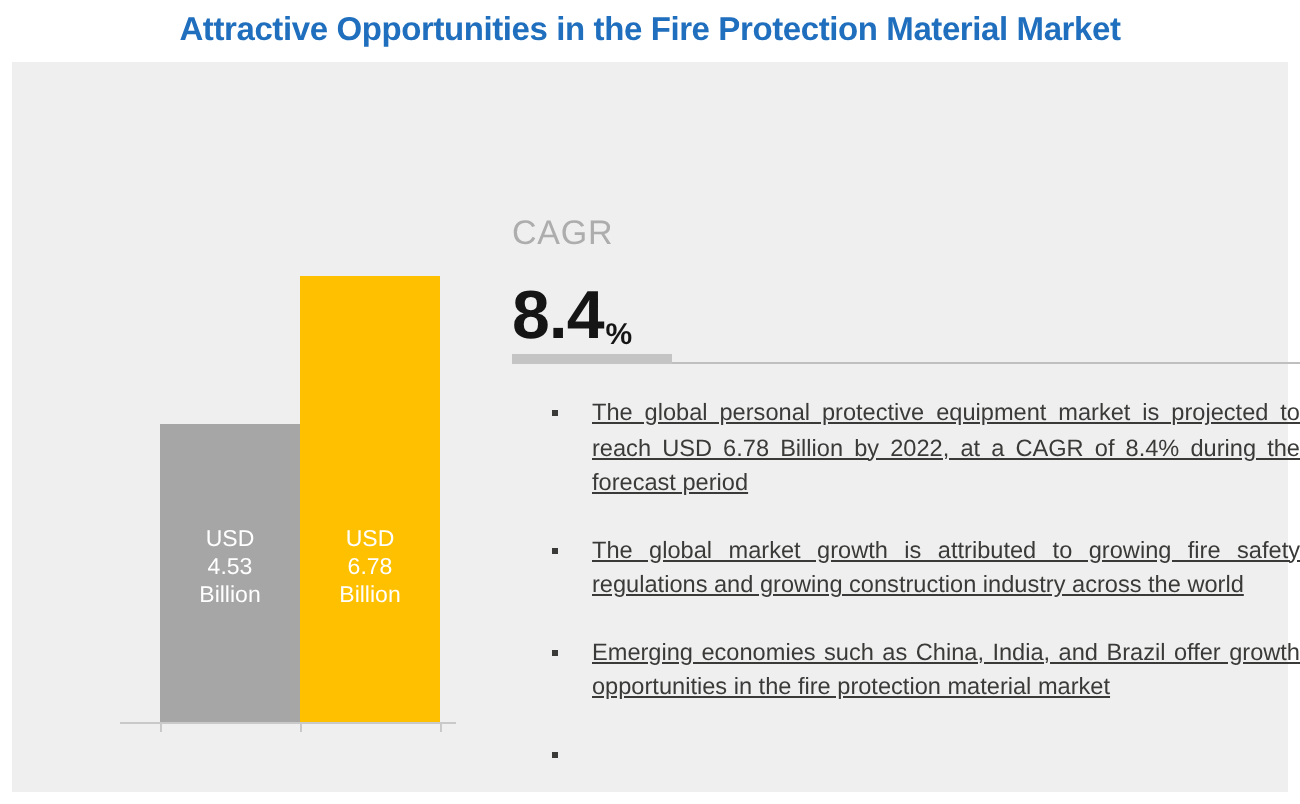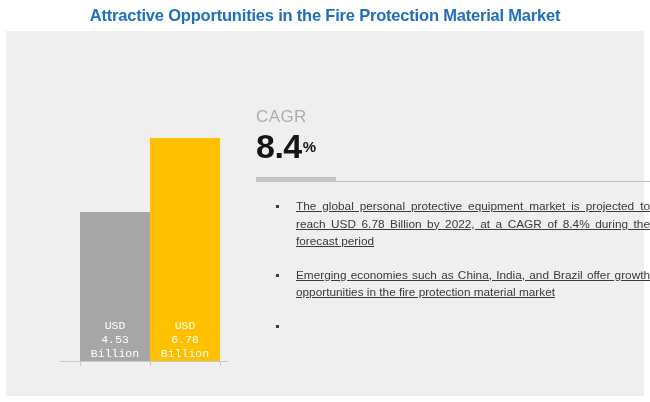--- a/index.html
+++ b/index.html
@@ -87,22 +87,23 @@
     align-items: flex-end;
     justify-content: center;
   }
   .bar-2017 { background: #A6A6A6; }
   .bar-2022 { background: #FFC000; }
   .bar-label {
     color: #ffffff;
     font-size: 11.5px;
     line-height: 14px;
     text-align: center;
+    padding-bottom: 56px;
     white-space: pre-line;
-    font-family: Liberation Mono, monospace;
+    font-family: Liberation Sans, sans-serif;
   }
   .axis-line {
     position: absolute;
     left: 30px;
     top: 250px;
     width: 168px;
     height: 1px;
     background: #C9C9C9;
   }
   .tick {
@@ -140,22 +141,22 @@
     top: 45px;
   }
   .cagr-label {
     color: #ADADAD;
     font-size: 17px;
     letter-spacing: 0.4px;
     font-family: "Liberation Sans", sans-serif;
   }
   .cagr-value-row {
     display: flex;
-    align-items: center;
-    margin-top: 1px;
+    align-items: flex-end;
+    margin-top: 13px;
   }
   .cagr-value {
     color: #151515;
     font-size: 34px;
     font-weight: bold;
     line-height: 36px;
     letter-spacing: -0.5px;
     font-family: "Liberation Sans", sans-serif;
   }
   .cagr-pct {
@@ -268,20 +269,24 @@
         <div class="divider-thin"></div>
       </div>
 
       <div class="bullets">
         <div class="bullet-item">
           <span class="bullet-dot"></span>
           <span class="bullet-text">The global personal protective equipment market is projected to reach USD 6.78 Billion  by 2022, at a CAGR of 8.4% during the forecast period</span>
         </div>
         <div class="bullet-item">
           <span class="bullet-dot"></span>
+          <span class="bullet-text">The global market growth is attributed to growing fire safety regulations and growing construction industry across the world</span>
+        </div>
+        <div class="bullet-item">
+          <span class="bullet-dot"></span>
           <span class="bullet-text">Emerging economies such as China, India, and Brazil offer growth opportunities in the fire protection material market</span>
         </div>
         <div class="bullet-item">
           <span class="bullet-dot"></span>
         </div>
       </div>
 
     </div>
   </div>
 </div>

